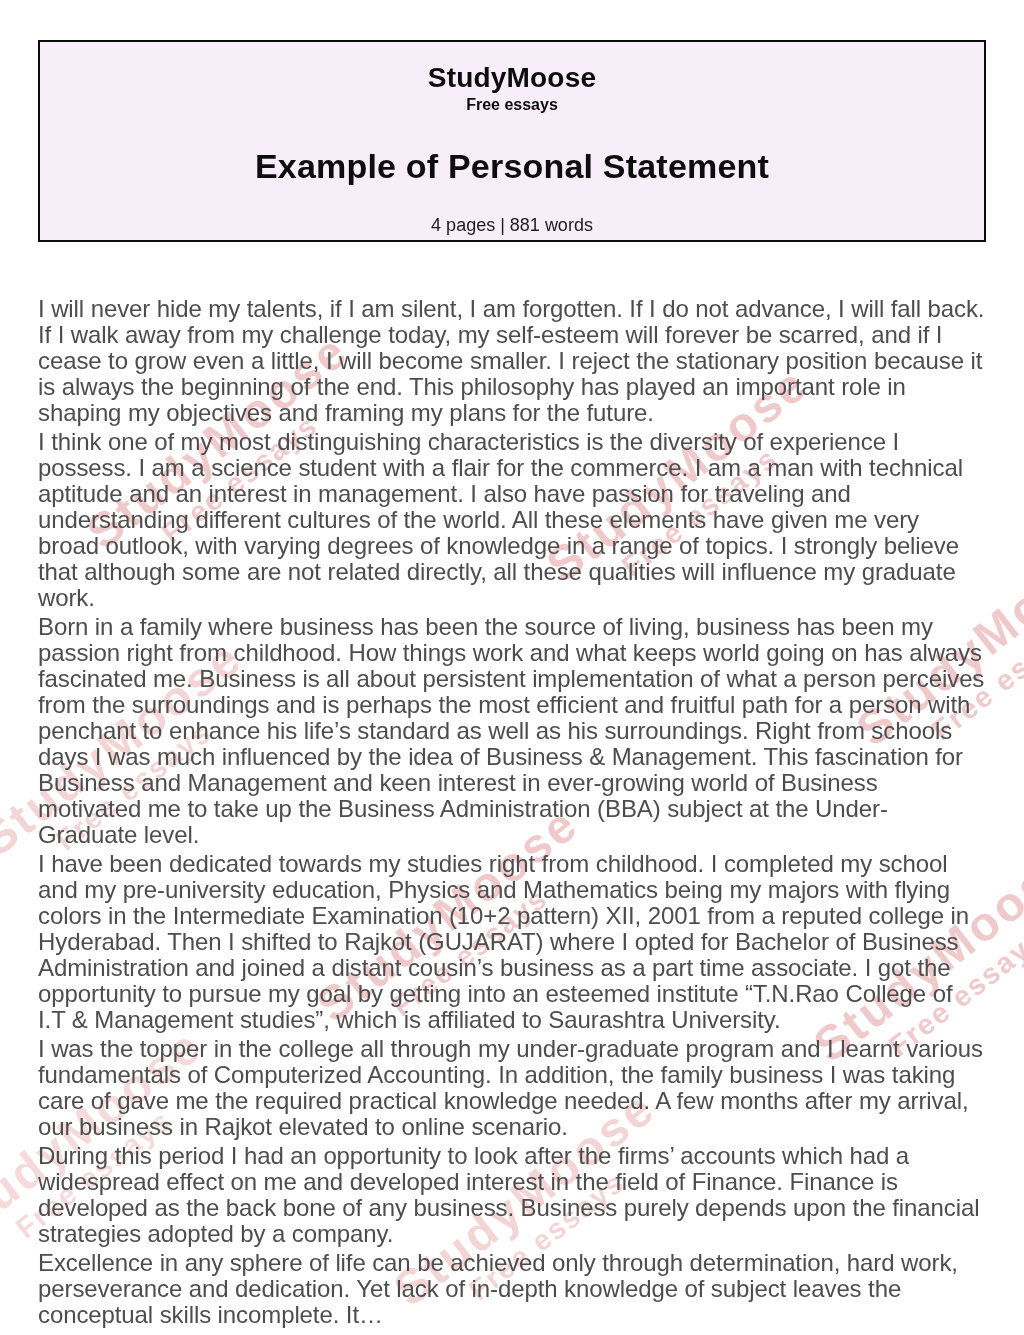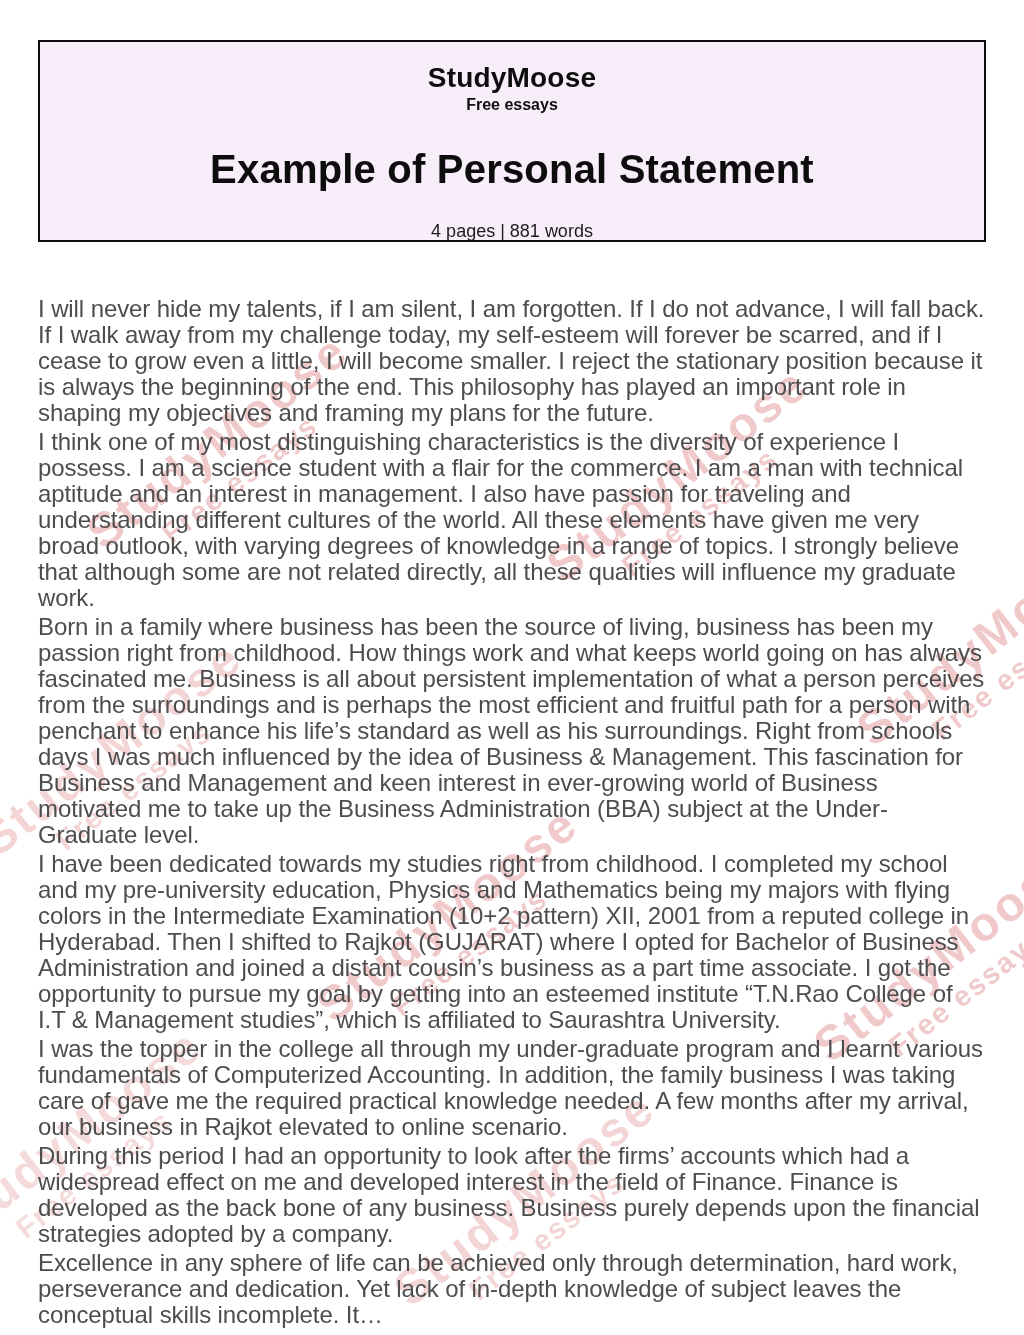--- a/index.html
+++ b/index.html
@@ -60,21 +60,21 @@
     color: #0d0d0d;
     letter-spacing: 0.2px;
   }
   .tagline {
     font-size: 16px;
     font-weight: 700;
     color: #0d0d0d;
     margin-top: 2px;
   }
   .doc-title {
-    font-size: 40px;
+    font-size: 34px;
     font-weight: 800;
     color: #0d0d0d;
     margin-top: 33px;
     letter-spacing: 0.2px;
   }
   .doc-meta {
     font-size: 18px;
     font-weight: 400;
     color: #1c1c1c;
     margin-top: 29px;

